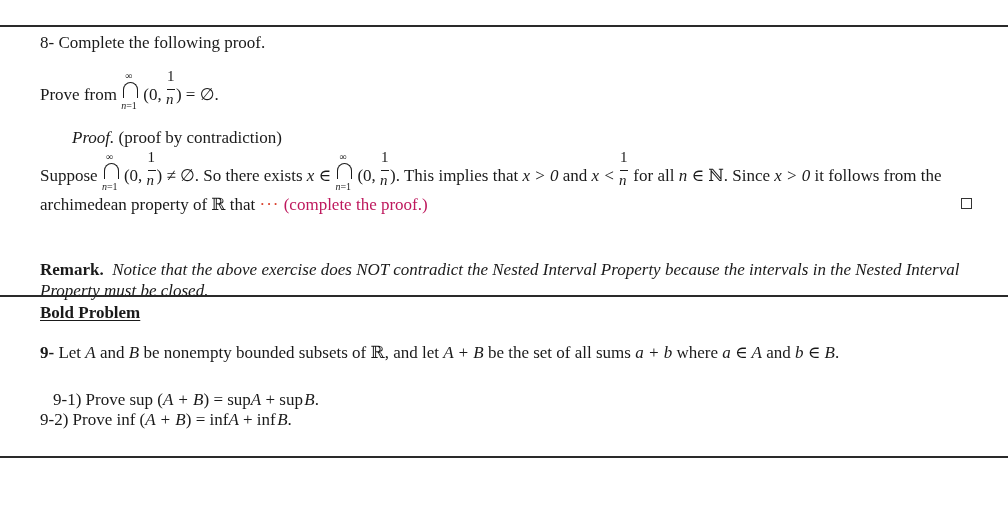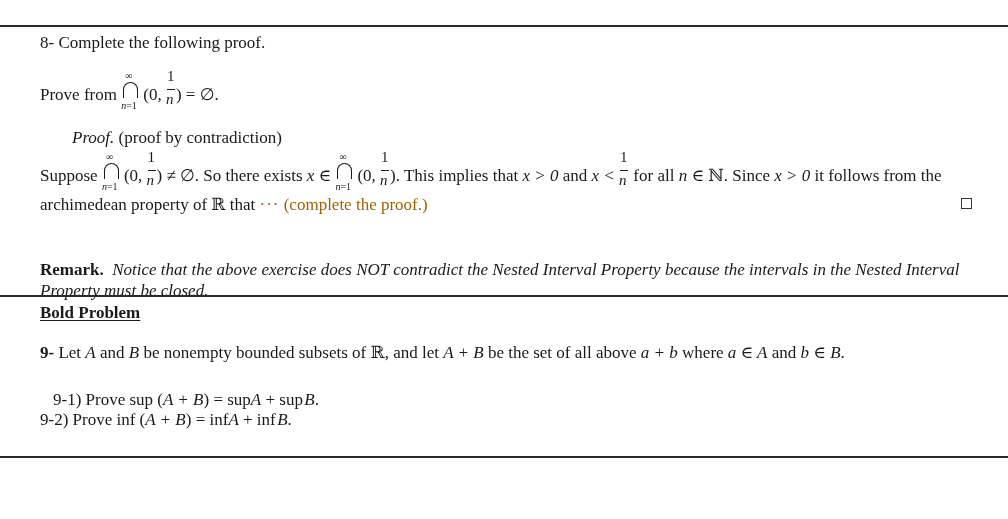--- a/index.html
+++ b/index.html
@@ -24,21 +24,21 @@
     background: #2a2a2a;
   }
   .line {
     position: absolute;
     left: 40px;
     white-space: nowrap;
     line-height: 20px;
   }
   .it { font-style: italic; }
   .bf { font-weight: bold; }
-  .red { color: #a16207; }
+  .red { color: #be185d; }
   .dots { color: #d9402c; letter-spacing: 1px; }
 
   
   .bigop {
     display: inline-block;
     position: relative;
     width: 20px;
     height: 20px;
     vertical-align: baseline;
     margin: 0 1px;
@@ -155,21 +155,21 @@
 </div>
 
 <div class="rule" style="top:295px;"></div>
 
 <div class="line" style="top:303px;">
   <span class="bf underline">Bold Problem</span>
 </div>
 
 <div class="line" style="top:343px;">
   <span class="bf">9-</span>
-  <span>Let </span><i>A</i><span> and </span><i>B</i><span> be nonempty bounded subsets of ℝ, and let </span><i>A + B</i><span> be the set of all above </span><i>a + b</i><span> where </span><i>a ∈ A</i><span> and </span><i>b ∈ B</i><span>.</span>
+  <span>Let </span><i>A</i><span> and </span><i>B</i><span> be nonempty bounded subsets of ℝ, and let </span><i>A + B</i><span> be the set of all sums </span><i>a + b</i><span> where </span><i>a ∈ A</i><span> and </span><i>b ∈ B</i><span>.</span>
 </div>
 
 <div class="line" style="top:390px;margin-left:13px;">
   <span>9-1)</span><span> Prove sup (</span><i>A + B</i><span>) = sup</span><i>A</i><span> + sup</span> <i>B</i><span>.</span>
 </div>
 
 <div class="line" style="top:410px;">
   <span>9-2)</span><span> Prove inf (</span><i>A + B</i><span>) = inf</span><i>A</i><span> + inf</span> <i>B</i><span>.</span>
 </div>
 

